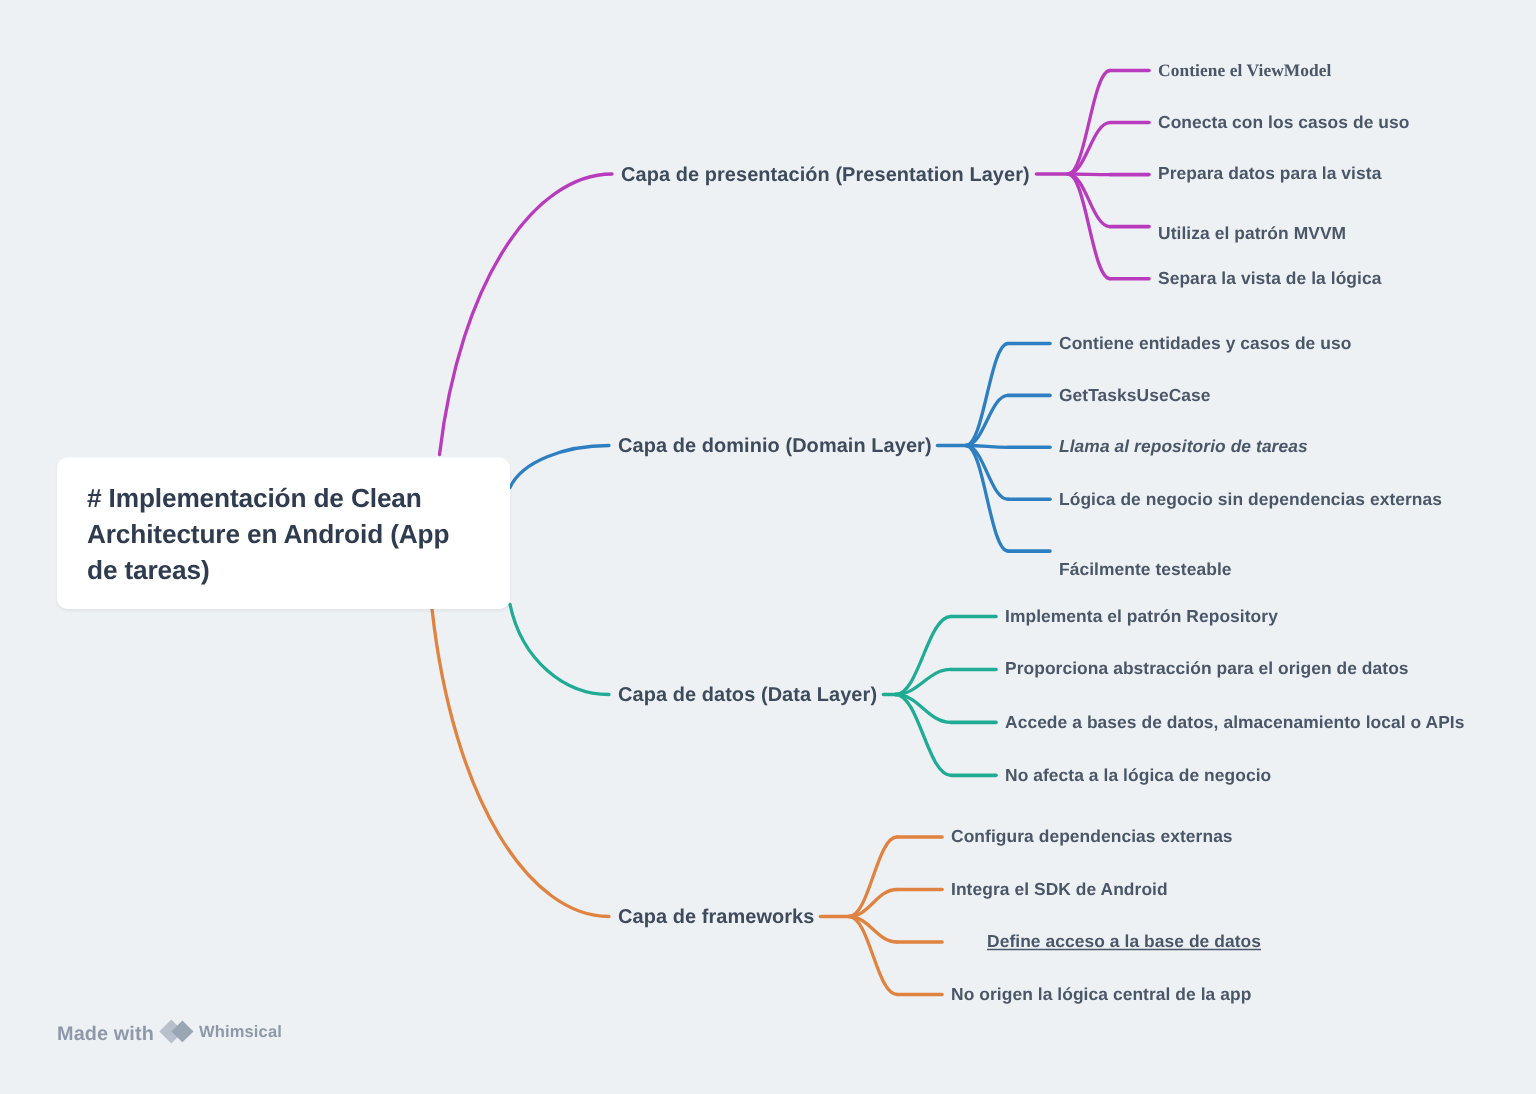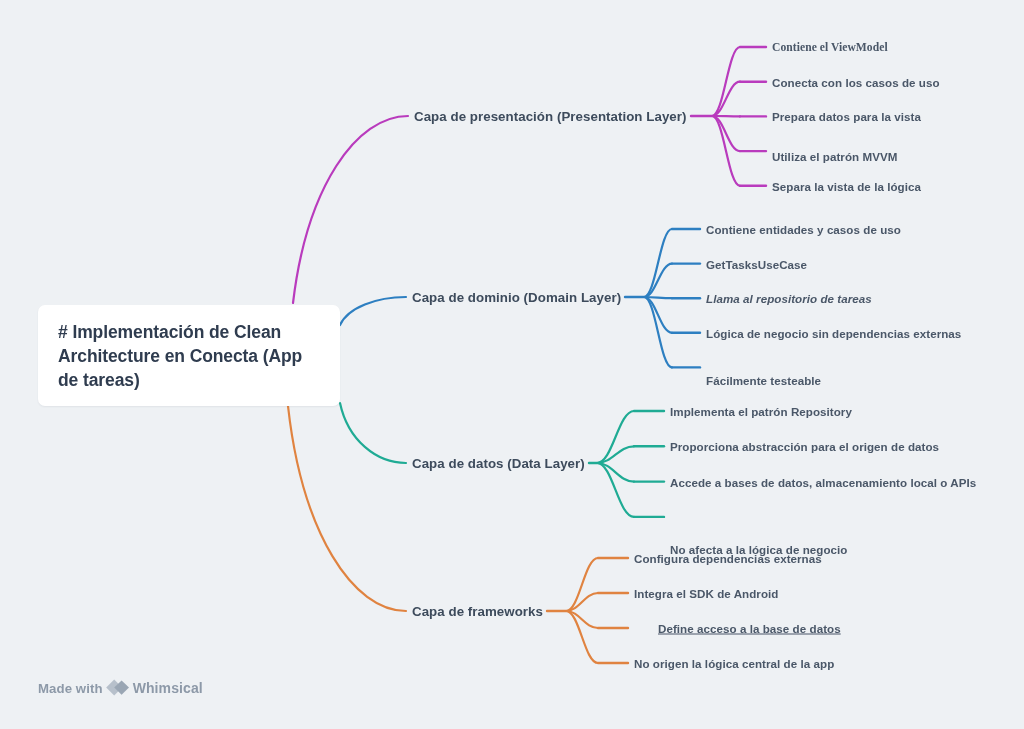--- a/index.html
+++ b/index.html
@@ -80,21 +80,21 @@
     gap: 2px;
     transform: translateY(-50%);
   }
   .footer-text {
     font-size: 13.2px;
     font-weight: 700;
     color: #8d99a8;
     letter-spacing: 0.1px;
   }
   .footer-brand {
-    font-size: 14px;
+    font-size: 11px;
     font-weight: 700;
     color: #8d99a8;
     letter-spacing: 0.1px;
   }
   .logo-wrap {
     width: 26px;
     height: 20px;
     position: relative;
     display: inline-block;
   }
@@ -143,41 +143,41 @@
     <path d="M598,558 L628,558" stroke="#e08340" class="stub"></path>
     <path d="M566,611 C579.6,611 584.4,593 598,593" stroke="#e08340" class="edge"></path>
     <path d="M598,593 L628,593" stroke="#e08340" class="stub"></path>
     <path d="M566,611 C579.6,611 584.4,628 598,628" stroke="#e08340" class="edge"></path>
     <path d="M598,628 L628,628" stroke="#e08340" class="stub"></path>
     <path d="M566,611 C579.6,611 584.4,663 598,663" stroke="#e08340" class="edge"></path>
     <path d="M598,663 L628,663" stroke="#e08340" class="stub"></path>
   </svg>
 
 <div class="root-box">
-  <div class="root-text"># Implementación de Clean Architecture en Conecta (App de tareas)</div>
+  <div class="root-text"># Implementación de Clean Architecture en Android (App de tareas)</div>
 </div>
 
 <div id="labels">
     <div class="node-label" style="left: 414px; top: 116px;">Capa de presentación (Presentation Layer)</div>
     <div class="leaf-label" style="left: 772px; top: 47px; font-family: Liberation Serif, serif;">Contiene el ViewModel</div>
     <div class="leaf-label" style="left: 772px; top: 81.7px;">Conecta con los casos de uso</div>
     <div class="leaf-label" style="left: 772px; top: 116.4px;">Prepara datos para la vista</div>
     <div class="leaf-label" style="left: 772px; top: 156px;">Utiliza el patrón MVVM</div>
     <div class="leaf-label" style="left: 772px; top: 185.8px;">Separa la vista de la lógica</div>
     <div class="node-label" style="left: 412px; top: 297px;">Capa de dominio (Domain Layer)</div>
     <div class="leaf-label" style="left: 706px; top: 229px;">Contiene entidades y casos de uso</div>
     <div class="leaf-label" style="left: 706px; top: 263.6px;">GetTasksUseCase</div>
     <div class="leaf-label" style="left: 706px; top: 298.2px; font-style: italic;">Llama al repositorio de tareas</div>
     <div class="leaf-label" style="left: 706px; top: 332.8px;">Lógica de negocio sin dependencias externas</div>
     <div class="leaf-label" style="left: 706px; top: 380px;">Fácilmente testeable</div>
     <div class="node-label" style="left: 412px; top: 463px;">Capa de datos (Data Layer)</div>
     <div class="leaf-label" style="left: 670px; top: 411px;">Implementa el patrón Repository</div>
     <div class="leaf-label" style="left: 670px; top: 446.3px;">Proporciona abstracción para el origen de datos</div>
     <div class="leaf-label" style="left: 670px; top: 481.6px;">Accede a bases de datos, almacenamiento local o APIs</div>
-    <div class="leaf-label" style="left: 670px; top: 516.9px; margin-top: 32px;">No afecta a la lógica de negocio</div>
+    <div class="leaf-label" style="left: 670px; top: 516.9px;">No afecta a la lógica de negocio</div>
     <div class="node-label" style="left: 412px; top: 611px;">Capa de frameworks</div>
     <div class="leaf-label" style="left: 634px; top: 558px;">Configura dependencias externas</div>
     <div class="leaf-label" style="left: 634px; top: 593px;">Integra el SDK de Android</div>
     <div class="leaf-label" style="left: 658px; top: 628px; text-decoration: underline;">Define acceso a la base de datos</div>
     <div class="leaf-label" style="left: 634px; top: 663px;">No origen la lógica central de la app</div>
   </div>
 
 <div class="footer">
   <span class="footer-text">Made with</span>
   <span class="logo-wrap">

